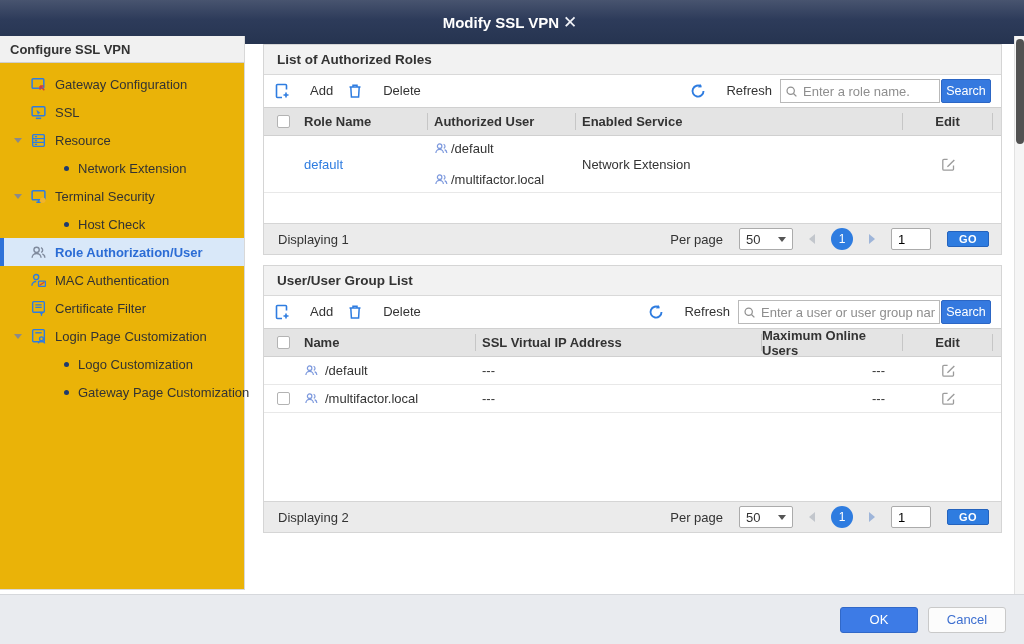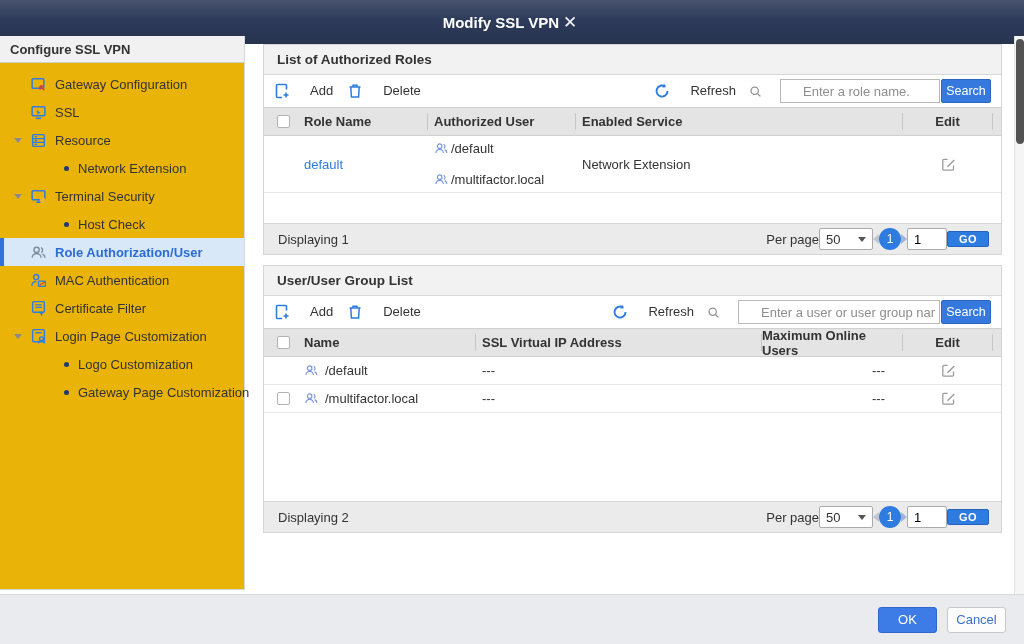--- a/index.html
+++ b/index.html
@@ -42,21 +42,21 @@
     display:flex; align-items:center; padding-left:13px; font-weight:bold; font-size:13.5px; flex:none; }
 
   .panel-toolbar { height:32px; display:flex; align-items:center; justify-content:space-between;
     padding:0 10px 0 10px; flex:none; background:#fff; }
   .tb-group { display:flex; align-items:center; gap:14px; }
   .tb-btn { display:flex; align-items:flex-start; gap:20px; cursor:pointer; color:#333; }
   .tb-btn svg { width:16px; height:16px; display:block; }
   .searchbox { position:relative; display:flex; align-items:center; margin-left:6px; }
   .searchbox svg { position:absolute; left:5px; width:13px; height:13px; }
   .searchbox input { height:24px; border:1px solid #b9b9b9; padding:0 4px 0 22px; font-size:13px;
-    font-family:"Liberation Sans",sans-serif; color:#333; outline:none;margin-left:36px; }
+    font-family:"Liberation Sans",sans-serif; color:#333; outline:none; }
   .searchbox input::placeholder { color:#8e8e8e; }
   #roles-panel .searchbox input { width:160px; }
   #users-panel .searchbox input { width:202px; }
   .search-btn { height:24px; width:50px; background:#3579df; color:#fff; border:1px solid #2c66c4;
     font-size:12.5px; font-family:"Liberation Sans",sans-serif; cursor:pointer; border-radius:2px; }
 
   
   .thead { height:29px; background:#e4e4e4; border-top:1px solid #d0d0d0; border-bottom:1px solid #d0d0d0;
     display:flex; align-items:center; font-weight:bold; flex:none; }
   .thead .cell { border-right:1px solid #c6c6c6; height:17px; display:flex; align-items:center; }
@@ -81,39 +81,39 @@
   .checkbox { width:13px; height:13px; background:#fff; border:1px solid #b3b3b3; border-radius:2px; display:inline-block; cursor:pointer; }
   a.link { color:#2e7ce0; text-decoration:none; cursor:pointer; }
   .userline { display:flex; align-items:center; gap:2px; height:26px; }
   .userline svg { width:15px; height:15px; }
   .authuser-stack { display:flex; flex-direction:column; gap:5px; }
   .edit-ic { cursor:pointer; display:flex; }
   .edit-ic svg { width:17px; height:17px; }
 
   .panel-footer { height:31px; background:#ebebeb; border-top:1px solid #d5d5d5;
     display:flex; align-items:center; justify-content:space-between; padding:0 12px 0 14px; flex:none; }
-  .pager { display:flex; align-items:center; gap:0; }
+  .pager { display:flex; align-items:center; gap:16px; }
   .selectbox { width:54px; height:22px; background:#fff; border:1px solid #ababab; border-radius:2px;
     display:flex; align-items:center; justify-content:space-between; padding:0 6px; cursor:pointer; }
   .caret-down { width:0; height:0; border-left:4px solid transparent; border-right:4px solid transparent; border-top:5px solid #555; }
   .pg-arrow { width:0; height:0; cursor:pointer; }
   .pg-prev { border-top:5px solid transparent; border-bottom:5px solid transparent; border-right:6px solid #c2c6cc; }
   .pg-next { border-top:5px solid transparent; border-bottom:5px solid transparent; border-left:6px solid #9eb5d9; }
   .pg-current { width:22px; height:22px; border-radius:50%; background:#2e7ce0; color:#fff;
     display:flex; align-items:center; justify-content:center; font-size:12px; cursor:pointer; }
   .pg-input { width:40px; height:22px; border:1px solid #ababab; border-radius:2px; padding:0 6px;
     font-size:13px; font-family:"Liberation Sans",sans-serif; outline:none; }
   .go-btn { width:42px; height:16px; background:#2e7ce0; border:1px solid #2463bd; border-radius:2px;
     color:#fff; font-size:11px; font-weight:bold; font-family:"Liberation Sans",sans-serif; cursor:pointer; letter-spacing:0.5px; }
 
   
   .dialog-footer { position:absolute; left:0; top:594px; width:1024px; height:50px;
     background:#e9ebef; border-top:1px solid #d6d8dc; display:flex; align-items:center;
     justify-content:flex-end; gap:10px; padding-right:18px; }
-  .btn { height:26px; width:59px; border-radius:3px; font-size:13px; font-family:"Liberation Sans",sans-serif; cursor:pointer; }
+  .btn { height:26px; width:78px; border-radius:3px; font-size:13px; font-family:"Liberation Sans",sans-serif; cursor:pointer; }
   .btn-ok { background:#3d7be6; border:1px solid #3168c8; color:#fff; }
   .btn-cancel { background:#fcfcfc; border:1px solid #c9c9c9; color:#3d6fd0; }
 
   
   .scrollbar { position:absolute; right:0; top:36px; width:10px; height:558px;
     background:#f5f5f5; border-left:1px solid #e2e2e2; }
   .scroll-thumb { position:absolute; left:1px; top:3px; width:8px; height:105px; background:#525252; border-radius:4px; }
 
   .ic-blue { color:#2e7ce0; }
   .ic-gray { color:#7f8a9d; }

